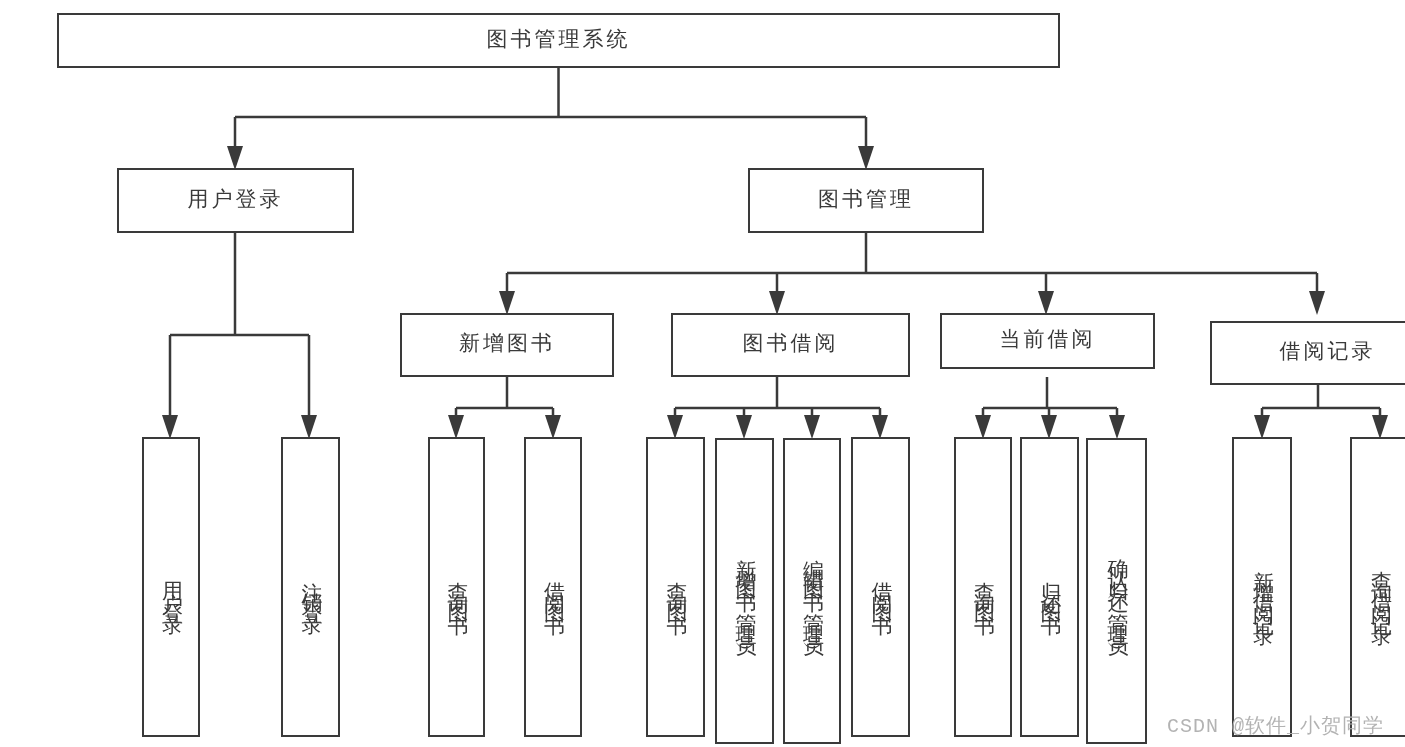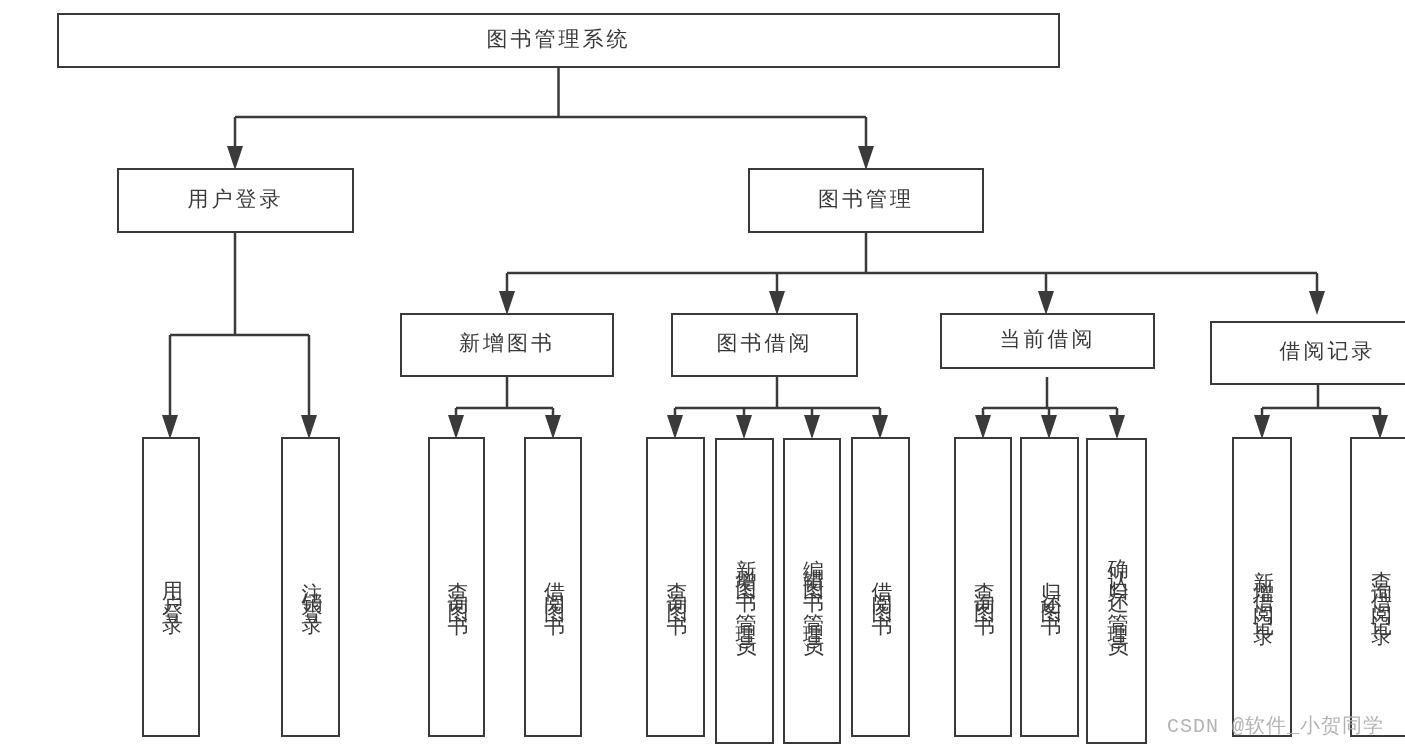--- a/index.html
+++ b/index.html
@@ -97,21 +97,21 @@
              M1072 415 H1088 L1080 439 Z
              M1217 415 H1233 L1225 439 Z  M1335 415 H1351 L1343 439 Z" fill="#3a3a3a"></path>
   </svg>
 
   <div class="node" style="left:20px; top:13px; width:1003px; height:55px;">图书管理系统</div>
 
   <div class="node" style="left:80px; top:168px; width:237px; height:65px;">用户登录</div>
   <div class="node" style="left:711px; top:168px; width:236px; height:65px;">图书管理</div>
 
   <div class="node" style="left:363px; top:313px; width:214px; height:64px;">新增图书</div>
-  <div class="node" style="left:634px; top:313px; width:187px; height:64px;">图书借阅</div>
+  <div class="node" style="left:634px; top:313px; width:239px; height:64px;">图书借阅</div>
   <div class="node" style="left:903px; top:313px; width:215px; height:56px;">当前借阅</div>
   <div class="node" style="left:1173px; top:321px; width:235px; height:64px;">借阅记录</div>
 
   <div class="node vnode" style="left:105px; top:437px; width:58px; height:300px;">用户登录</div>
   <div class="node vnode" style="left:244px; top:437px; width:59px; height:300px;">注销登录</div>
 
   <div class="node vnode" style="left:391px; top:437px; width:57px; height:300px;">查询图书</div>
   <div class="node vnode" style="left:487px; top:437px; width:58px; height:300px;">借阅图书</div>
 
   <div class="node vnode" style="left:609px; top:437px; width:59px; height:300px;">查询图书</div>

